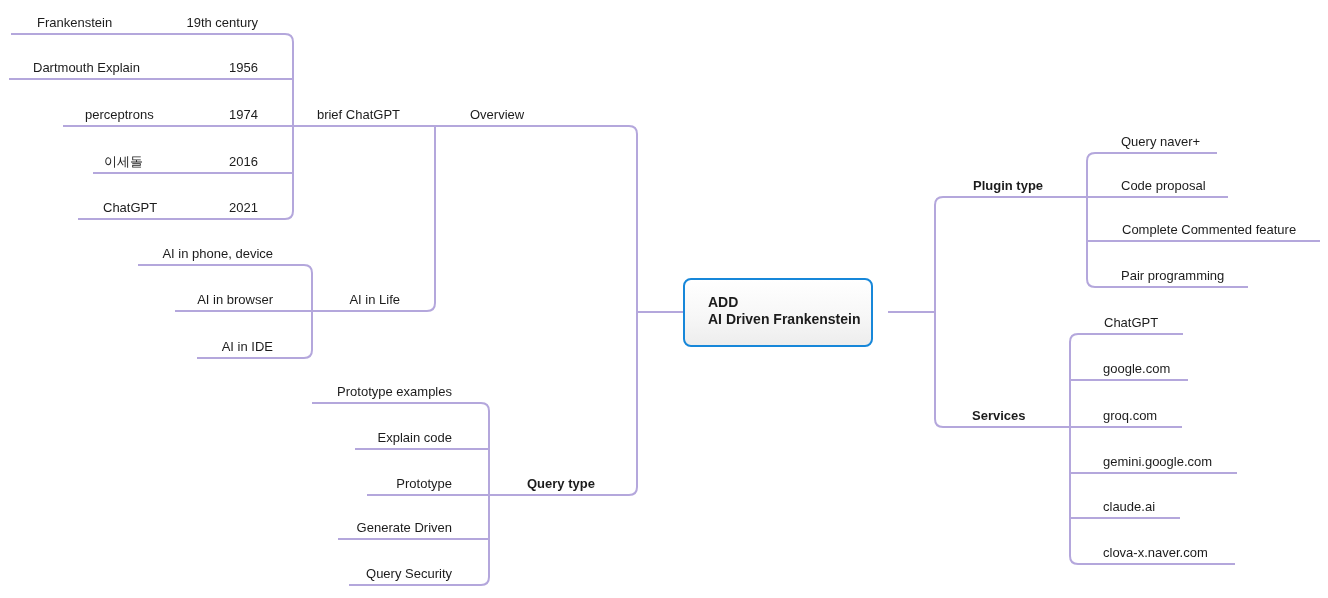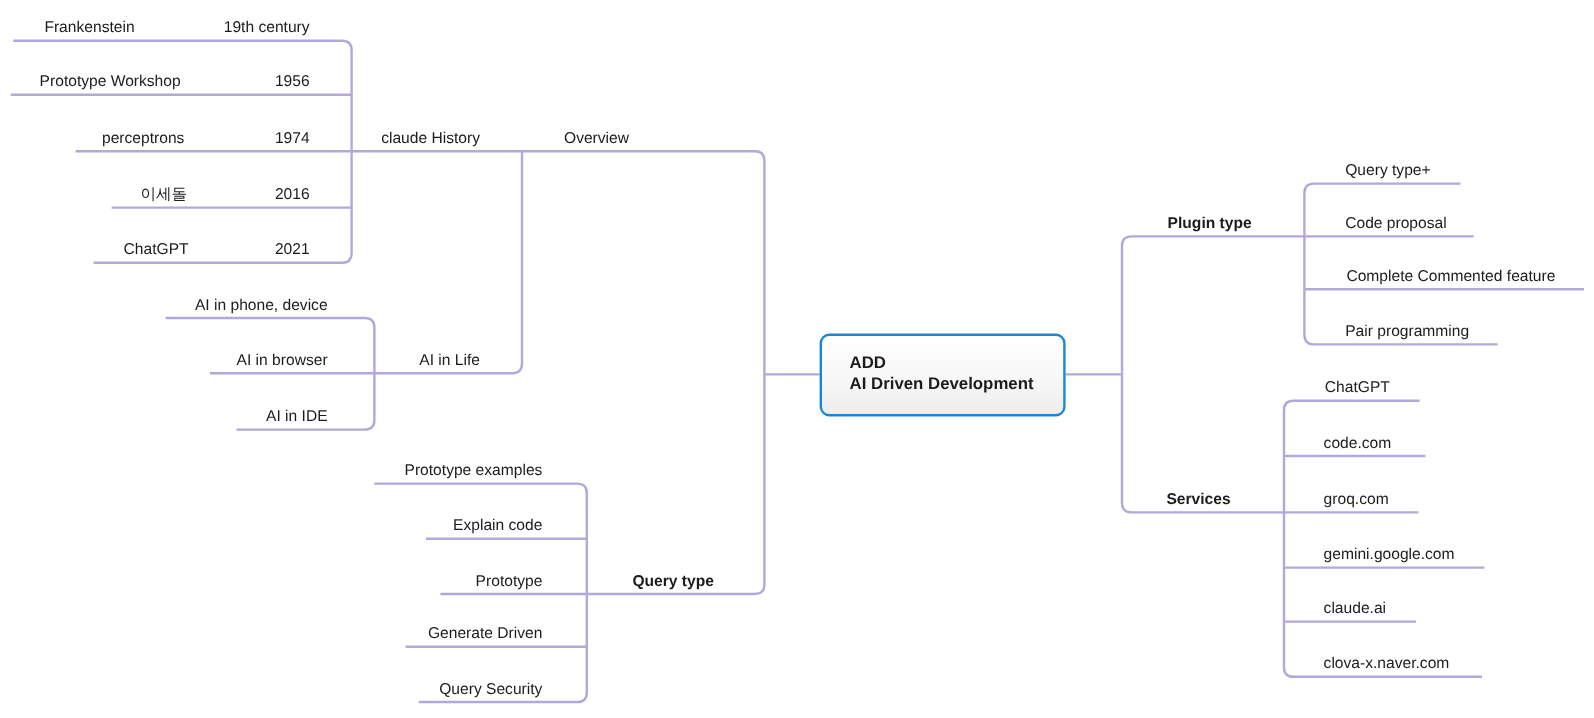--- a/index.html
+++ b/index.html
@@ -16,21 +16,21 @@
     position:absolute;
     font-size:13px;
     line-height:16px;
     white-space:nowrap;
     text-align:center;
   }
   .bold{font-weight:700;}
   .root-node{
     position:absolute;
     left:683px;top:278px;
-    width:205px;height:69px;
+    width:190px;height:69px;
     box-sizing:border-box;
     border:2.5px solid #1787d9;
     border-radius:8px;
     background:linear-gradient(180deg,#ffffff 0%,#f7f7f7 55%,#ededed 100%);
     cursor:pointer;
   }
   .root-node .root-text{
     padding:14px 0 0 23px;
     font-size:14px;
     font-weight:700;
@@ -71,57 +71,57 @@
       <path class="branch" d="M 1183 334 H 1078 Q 1070 334 1070 342 V 556 Q 1070 564 1078 564 H 1235" stroke="#b4a7dc"></path>
       <path class="branch" d="M 1070 380 H 1188" stroke="#b4a7dc"></path>
       <path class="branch" d="M 1070 473 H 1237" stroke="#b4a7dc"></path>
       <path class="branch" d="M 1070 518 H 1180" stroke="#b4a7dc"></path>
     </g>
   </svg>
 
   <div class="root-node" style="border-color: rgb(23, 135, 217);">
     <div class="root-text">
       <div>ADD</div>
-      <div>AI Driven Development</div>
+      <div>AI Driven Frankenstein</div>
     </div>
   </div>
 
   <div class="lbl" style="left:37px;top:15px">Frankenstein</div>
   <div class="lbl" style="right:1070px;top:15px">19th century</div>
-  <div class="lbl" style="left:33px;top:60px">Prototype Workshop</div>
+  <div class="lbl" style="left:33px;top:60px">Dartmouth Explain</div>
   <div class="lbl" style="right:1070px;top:60px">1956</div>
   <div class="lbl" style="left:85px;top:107px">perceptrons</div>
   <div class="lbl" style="right:1070px;top:107px">1974</div>
-  <div class="lbl" style="left:117px;top:154px">이세돌</div>
+  <div class="lbl" style="left:104px;top:154px">이세돌</div>
   <div class="lbl" style="right:1070px;top:154px">2016</div>
   <div class="lbl" style="left:103px;top:200px">ChatGPT</div>
   <div class="lbl" style="right:1070px;top:200px">2021</div>
 
-  <div class="lbl" style="right:928px;top:107px">claude History</div>
+  <div class="lbl" style="right:928px;top:107px">brief ChatGPT</div>
   <div class="lbl" style="left:470px;top:107px">Overview</div>
   <div class="lbl" style="right:928px;top:292px">AI in Life</div>
 
   <div class="lbl" style="right:1055px;top:246px">AI in phone, device</div>
   <div class="lbl" style="right:1055px;top:292px">AI in browser</div>
   <div class="lbl" style="right:1055px;top:339px">AI in IDE</div>
 
   <div class="lbl bold" style="left:527px;top:476px">Query type</div>
   <div class="lbl" style="right:876px;top:384px">Prototype examples</div>
   <div class="lbl" style="right:876px;top:430px">Explain code</div>
   <div class="lbl" style="right:876px;top:476px">Prototype</div>
   <div class="lbl" style="right:876px;top:520px">Generate Driven</div>
   <div class="lbl" style="right:876px;top:566px">Query Security</div>
 
   <div class="lbl bold" style="left:973px;top:178px">Plugin type</div>
-  <div class="lbl" style="left:1121px;top:134px">Query type+</div>
+  <div class="lbl" style="left:1121px;top:134px">Query naver+</div>
   <div class="lbl" style="left:1121px;top:178px">Code proposal</div>
   <div class="lbl" style="left:1122px;top:222px">Complete Commented feature</div>
   <div class="lbl" style="left:1121px;top:268px">Pair programming</div>
 
   <div class="lbl bold" style="left:972px;top:408px">Services</div>
   <div class="lbl" style="left:1104px;top:315px">ChatGPT</div>
-  <div class="lbl" style="left:1103px;top:361px">code.com</div>
+  <div class="lbl" style="left:1103px;top:361px">google.com</div>
   <div class="lbl" style="left:1103px;top:408px">groq.com</div>
   <div class="lbl" style="left:1103px;top:454px">gemini.google.com</div>
   <div class="lbl" style="left:1103px;top:499px">claude.ai</div>
   <div class="lbl" style="left:1103px;top:545px">clova-x.naver.com</div>
 
 </div>
 
 </body></html>

